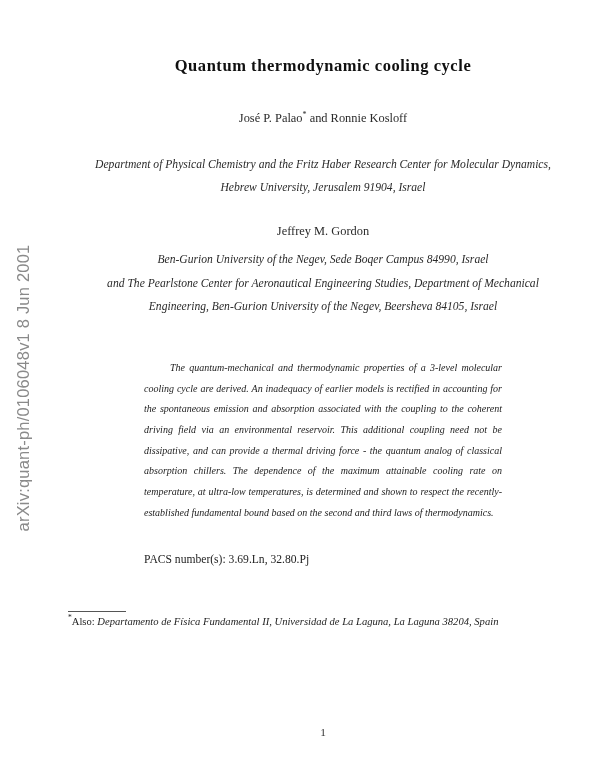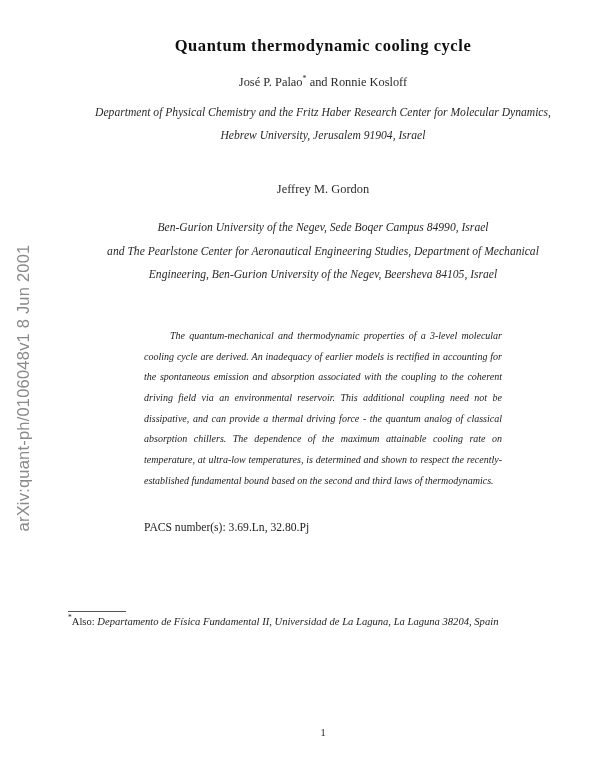--- a/index.html
+++ b/index.html
@@ -41,30 +41,30 @@
   #page {
     position: absolute;
     left: 46px;
     top: 0;
     width: 554px;
     height: 776px;
   }
 
   .title {
     margin: 0;
-    padding-top: 36px;
+    padding-top: 56px;
     text-align: center;
     font-size: 16.5px;
     font-weight: bold;
     letter-spacing: 0.55px;
     color: #101010;
   }
 
   .authors {
-    margin: 0;
+    margin: 16px;
     padding-top: 19px;
     text-align: center;
     font-size: 12.4px;
     color: #2a2a2a;
   }
   .authors sup {
     font-size: 8px;
     vertical-align: super;
     line-height: 0;
   }
@@ -75,21 +75,21 @@
     font-style: italic;
     font-size: 11.6px;
     color: #2a2a2a;
     line-height: 2.0;
     width: 520px;
   }
   .affil-block-1 { padding-top: 11px; }
   .affil-block-2 { padding-top: 7px; }
 
   .author2 {
-    margin: 12px;
+    margin: 2px;
     padding-top: 23px;
     text-align: center;
     font-size: 12.4px;
     color: #2a2a2a;
   }
 
   
   .abstract {
     width: 358px;
     margin: 8px auto;

